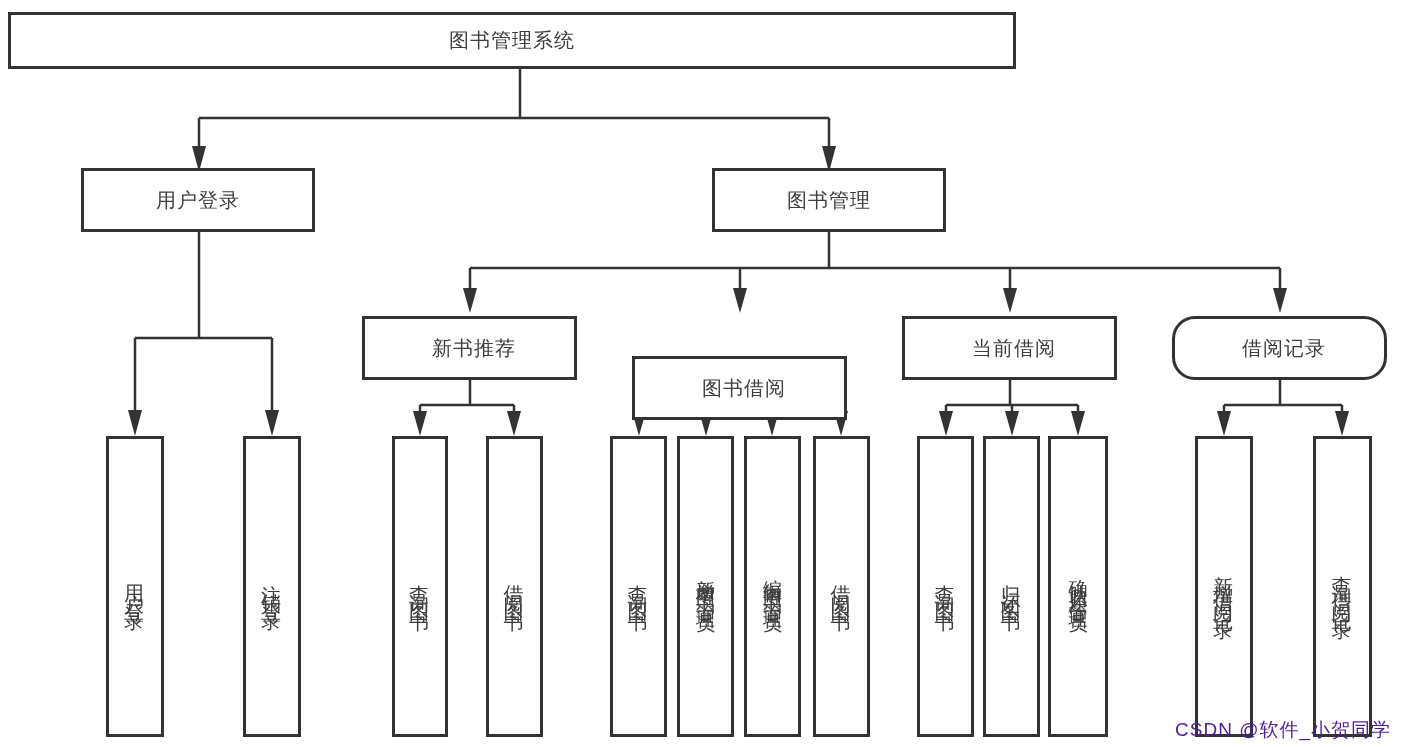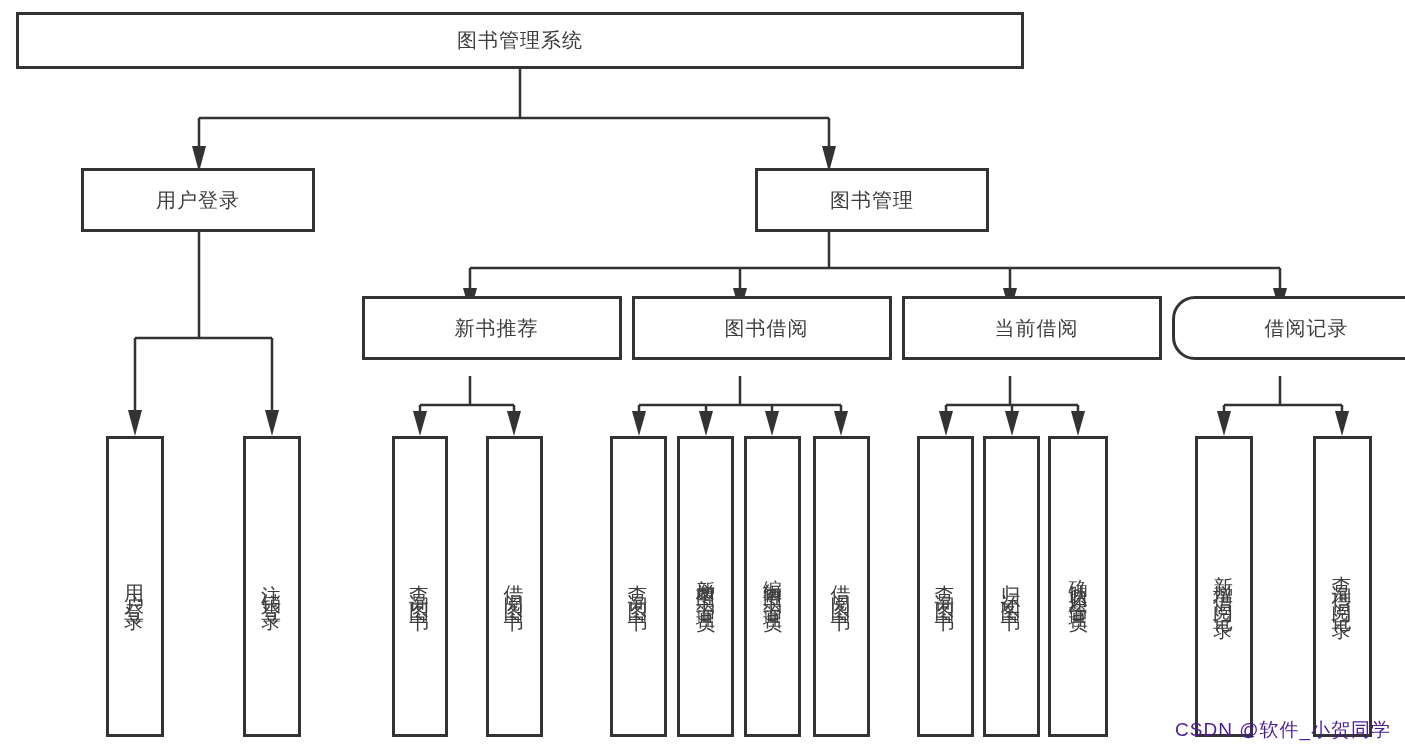--- a/index.html
+++ b/index.html
@@ -30,29 +30,29 @@
     justify-content: center;
     color: #3d3d3d;
     z-index: 2;
   }
 
   .node.h {
     font-size: 20px;
     letter-spacing: 1px;
   }
 
-  .node.root  { left: 16px;  top: 12px;  width: 1008px; height: 57px; }
+  .node.root  { left: 8px;  top: 12px;  width: 1008px; height: 57px; }
 
   .node.lvl2  { top: 168px; height: 64px; width: 234px; }
   .node.p-user { left: 81px; }
-  .node.p-book { left: 712px; margin-left: 43px; }
-
-  .node.lvl3  { top: 296px; height: 64px; width: 260px; padding-left: 9px; }
+  .node.p-book { left: 712px; }
+
+  .node.lvl3  { top: 316px; height: 64px; width: 215px; padding-left: 9px; }
   .node.g-new  { left: 362px; }
-  .node.g-bor  { left: 632px; }
+  .node.g-bor  { left: 632px; margin-top: 40px; }
   .node.g-cur  { left: 902px; }
   .node.g-rec  { left: 1172px; border-radius: 23px; }
 
   .node.leaf {
     top: 436px;
     height: 301px;
     border-width: 3px;
   }
   .leaf .vtext {
     writing-mode: vertical-rl;

